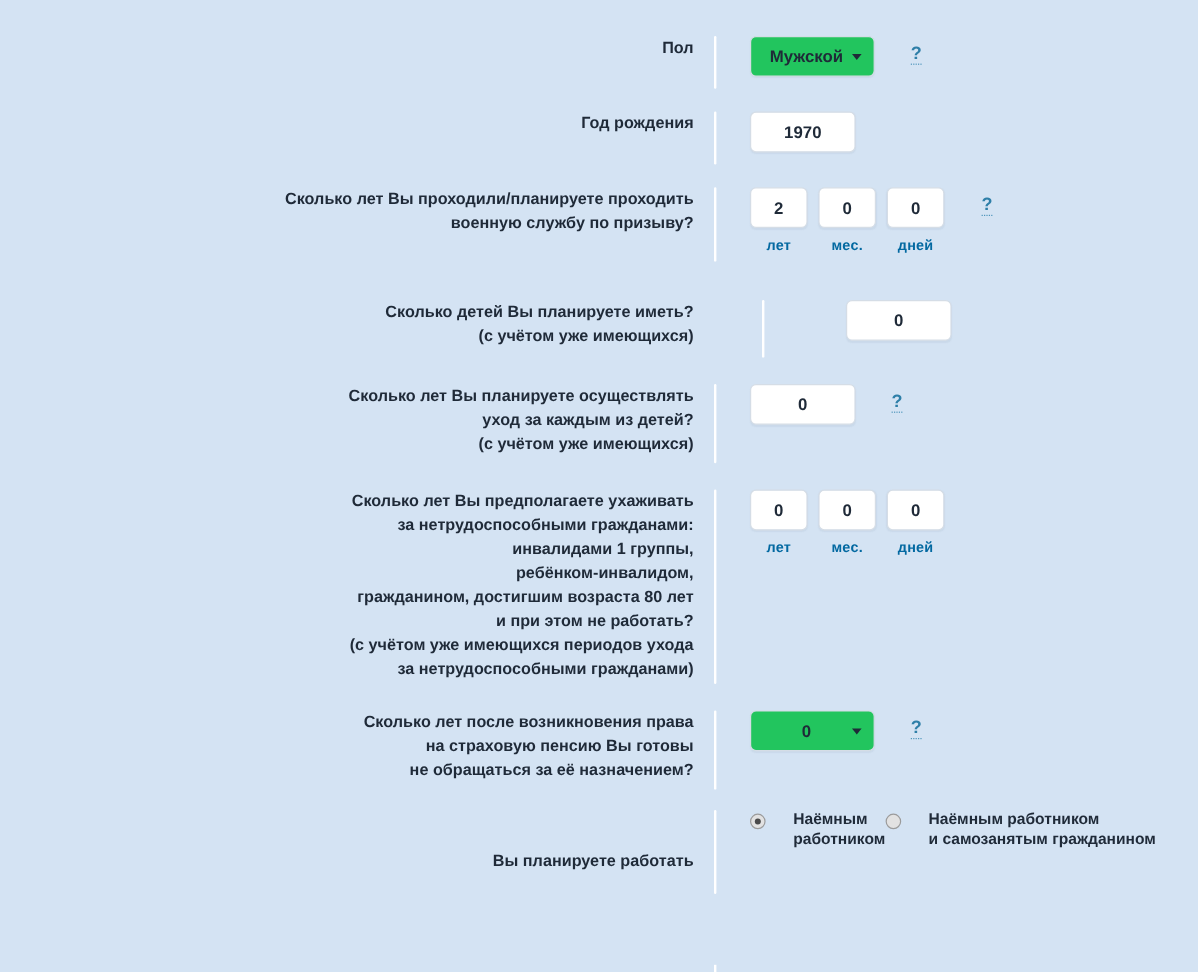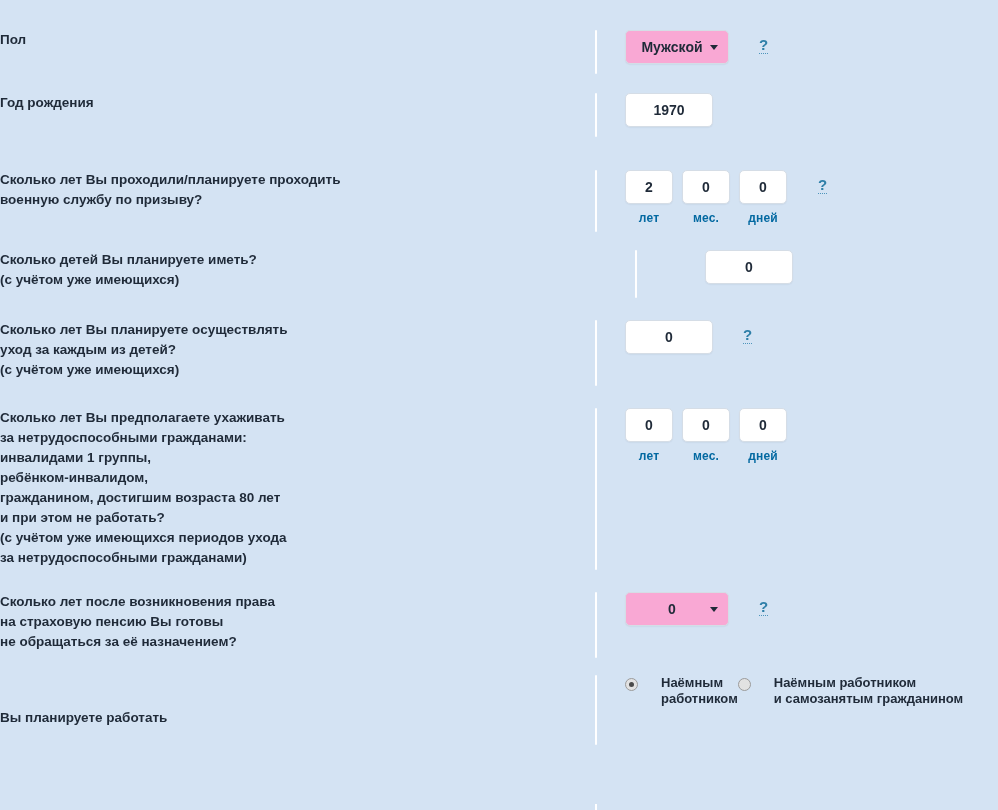--- a/index.html
+++ b/index.html
@@ -28,20 +28,21 @@
     left: 0;
     width: 998px;
     display: flex;
     align-items: flex-start;
   }
 
   
   .label-col {
     width: 578px;
     flex: 0 0 578px;
+    text-align: right;
     font-size: 13.5px;
     font-weight: bold;
     line-height: 20px;
     color: #1f2a38;
     padding-right: 0;
     box-sizing: border-box;
   }
   .label-col .ln { display: block; white-space: nowrap; }
 
   
@@ -72,21 +73,21 @@
     font-size: 14px;
     font-weight: bold;
     color: #1f2a38;
     box-shadow: 0 1px 1px rgba(130,150,170,0.12);
   }
   .input-box.num-wide { width: 88px; }
   .input-box.num-small { width: 48px; }
   .input-box.num-mid   { width: 48px; }
 
   .select-box {
-    background: #f9a8d4;
+    background: #22c55e;
     border: 1px solid #d5dde6;
     border-radius: 5px;
     height: 34px;
     box-sizing: border-box;
     display: flex;
     align-items: center;
     justify-content: space-between;
     padding: 0 10px 0 14px;
     font-size: 14px;
     font-weight: bold;
@@ -203,21 +204,21 @@
   <div class="row" style="top:93px;">
     <div class="label-col">
       <span class="ln">Год рождения</span>
     </div>
     <div class="divider" style="height:44px;"></div>
     <div class="field-col">
       <div class="input-box num-wide">1970</div>
     </div>
   </div>
 
-  <div class="row" style="top:170px;">
+  <div class="row" style="top:156px;">
     <div class="label-col">
       <span class="ln">Сколько лет Вы проходили/планируете проходить</span>
       <span class="ln">военную службу по призыву?</span>
     </div>
     <div class="divider" style="height:62px;"></div>
     <div class="field-col">
       <div class="triple">
         <div class="unit">
           <div class="input-box num-small">2</div>
           <span class="unit-cap">лет</span>

